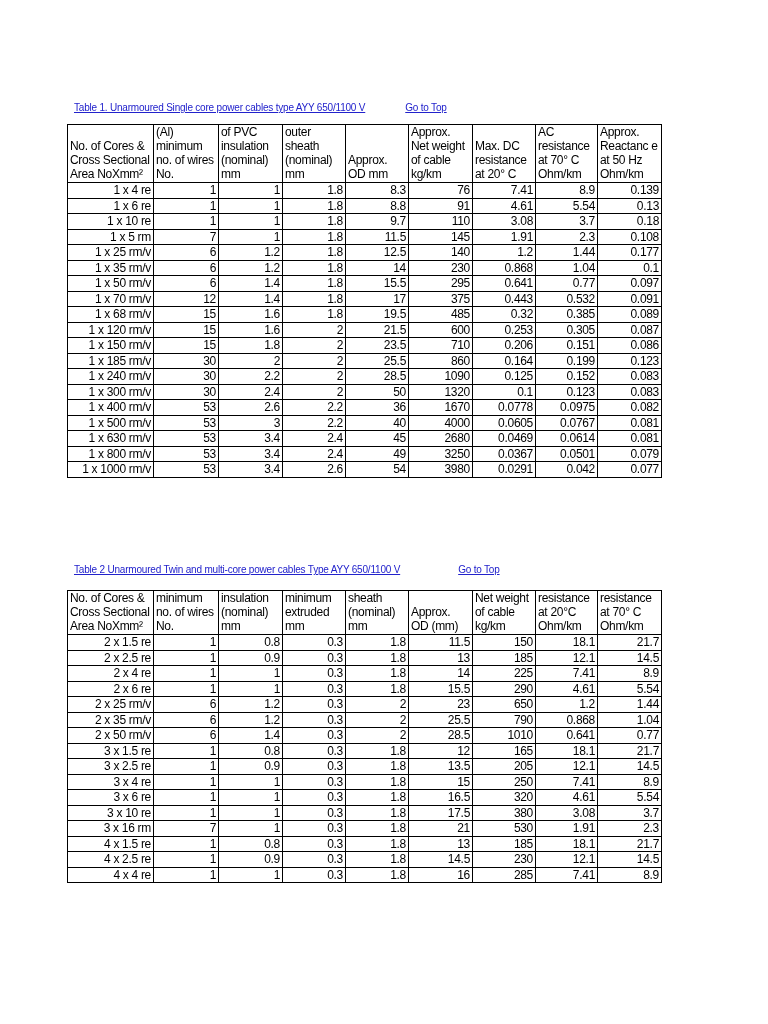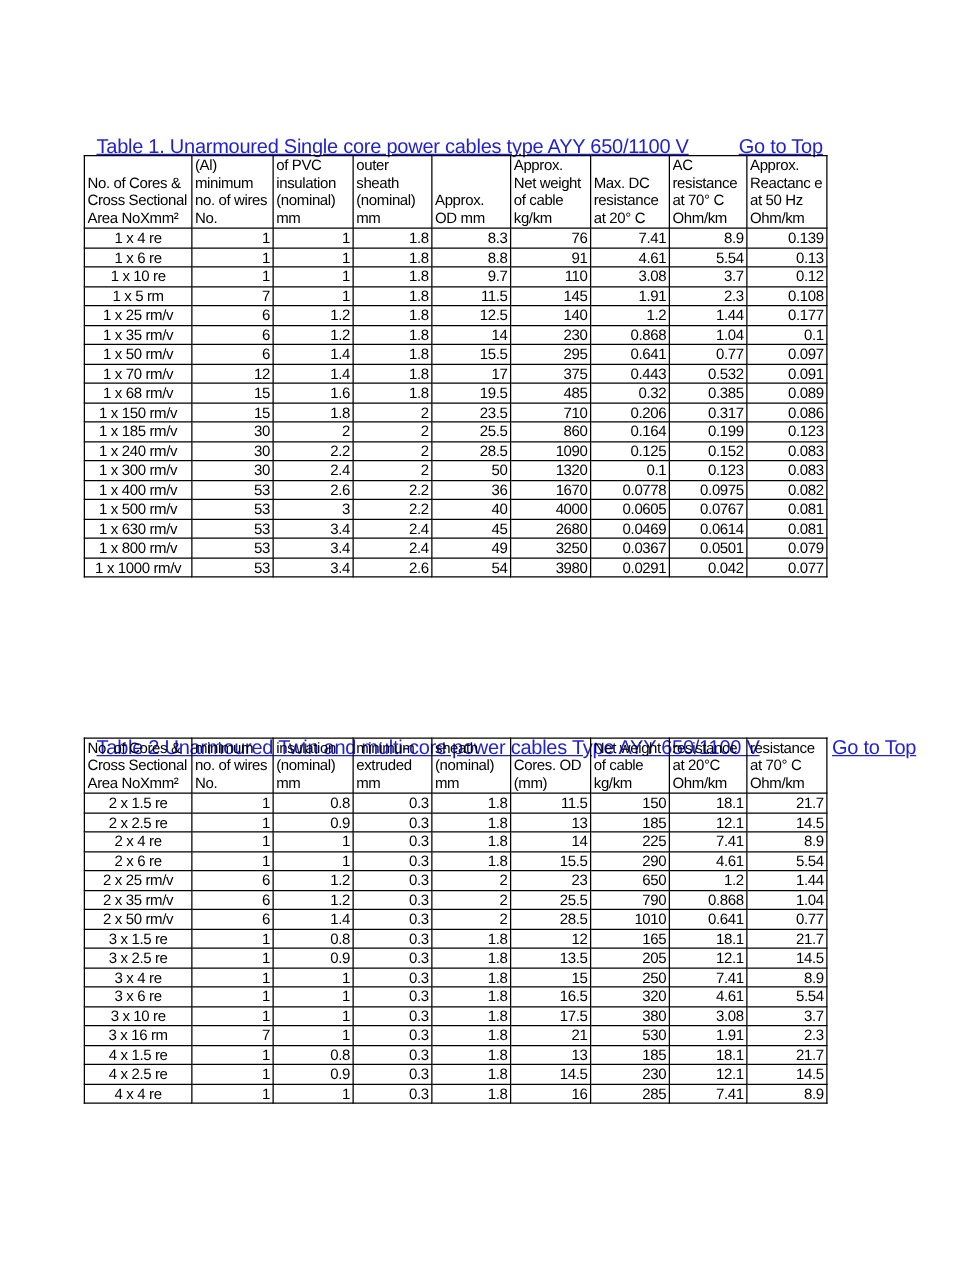--- a/index.html
+++ b/index.html
@@ -1,31 +1,31 @@
 <!DOCTYPE html>
 <html><head>
   <meta charset="utf-8">
   <style>
     html, body { margin: 0; padding: 0; background: #ffffff; }
     body { width: 768px; height: 1024px; position: relative; overflow: hidden;
            font-family: "Liberation Sans", sans-serif; color: #000; }
-    .link-line { position: absolute; left: 69px; font-size: 16px; white-space: pre; letter-spacing: -0.2px; text-align: right; }
+    .link-line { position: absolute; left: 69px; font-size: 10px; white-space: pre; letter-spacing: -0.2px; text-align: right; }
     .link-line a { color: #2222cc; text-decoration: underline; cursor: pointer; }
     .gap { display: inline-block; }
     table.data { position: absolute; left: 67px; border-collapse: collapse; table-layout: fixed;
                  font-size: 12px; letter-spacing: -0.3px; }
     table.data td, table.data th { border: 1px solid #000; padding: 0 2px 0 2px; overflow: hidden; white-space: nowrap; }
     table.data th { font-weight: normal; text-align: left; vertical-align: bottom; line-height: 14px;
                     white-space: normal; padding-top: 0; padding-bottom: 1px; }
     table.data thead tr { height: 58px; }
     table.data th .clip { display: block; overflow: hidden; height: 56px; position: relative; }
     table.data th .clip span { position: absolute; left: 0; bottom: 0; width: 100%; }
     table.data tbody tr { height: 15.5px; }
     table.data td { line-height: 14px; height: 14px; text-align: right; }
-    table.data td.first { text-align: center; }
+    table.data td.first { text-align: right; }
     #table1 { top: 124px; width: 595px; }
     #table2 { top: 590px; width: 595px; }
     #table2 thead tr { height: 44px; }
     #table2 th .clip { height: 42px; }
   </style>
 </head>
 <body>
 
 <div class="link-line" style="top:91px;">
   <a>Table 1. Unarmoured Single core power cables type AYY 650/1100 V</a><span class="gap" style="width:40px;"></span><a>Go to Top</a>
@@ -117,21 +117,21 @@
       </tr>
       <tr>
         <td class="first">1 x 10 re</td>
         <td>1</td>
         <td>1</td>
         <td>1.8</td>
         <td>9.7</td>
         <td>110</td>
         <td>3.08</td>
         <td>3.7</td>
-        <td>0.12</td>
+        <td>0.18</td>
       </tr>
       <tr>
         <td class="first">1 x 5 rm</td>
         <td>7</td>
         <td>1</td>
         <td>1.8</td>
         <td>11.5</td>
         <td>145</td>
         <td>1.91</td>
         <td>2.3</td>
@@ -186,28 +186,39 @@
         <td>15</td>
         <td>1.6</td>
         <td>1.8</td>
         <td>19.5</td>
         <td>485</td>
         <td>0.32</td>
         <td>0.385</td>
         <td>0.089</td>
       </tr>
       <tr>
+        <td class="first">1 x 120 rm/v</td>
+        <td>15</td>
+        <td>1.6</td>
+        <td>2</td>
+        <td>21.5</td>
+        <td>600</td>
+        <td>0.253</td>
+        <td>0.305</td>
+        <td>0.087</td>
+      </tr>
+      <tr>
         <td class="first">1 x 150 rm/v</td>
         <td>15</td>
         <td>1.8</td>
         <td>2</td>
         <td>23.5</td>
         <td>710</td>
         <td>0.206</td>
-        <td>0.317</td>
+        <td>0.151</td>
         <td>0.086</td>
       </tr>
       <tr>
         <td class="first">1 x 185 rm/v</td>
         <td>30</td>
         <td>2</td>
         <td>2</td>
         <td>25.5</td>
         <td>860</td>
         <td>0.164</td>
@@ -287,21 +298,21 @@
         <td>2.6</td>
         <td>54</td>
         <td>3980</td>
         <td>0.0291</td>
         <td>0.042</td>
         <td>0.077</td>
       </tr>
     </tbody>
 </table>
 
-<div class="link-line" style="top:572px;">
+<div class="link-line" style="top:553px;">
   <a>Table 2 Unarmoured Twin and multi-core power cables Type AYY 650/1100 V</a><span class="gap" style="width:58px;"></span><a>Go to Top</a>
 </div>
 
 <table class="data" id="table2">
   <colgroup>
     <col style="width:86px">
       <col style="width:65px">
       <col style="width:64px">
       <col style="width:63px">
     <col style="width:63px">
@@ -332,21 +343,21 @@
             <span>Thickness of PVC minimum extruded mm</span>
           </div>
         </th>
       <th>
           <div class="clip">
             <span>Thickness of PVC outer sheath (nominal) mm</span>
           </div>
         </th>
       <th>
           <div class="clip">
-            <span>Cores. OD (mm)</span>
+            <span>Approx. OD (mm)</span>
           </div>
         </th>
       <th>
           <div class="clip">
             <span>Approx. Net weight of cable kg/km</span>
           </div>
         </th>
       <th>
           <div class="clip">
             <span>Max. DC resistance at 20°C Ohm/km</span>

